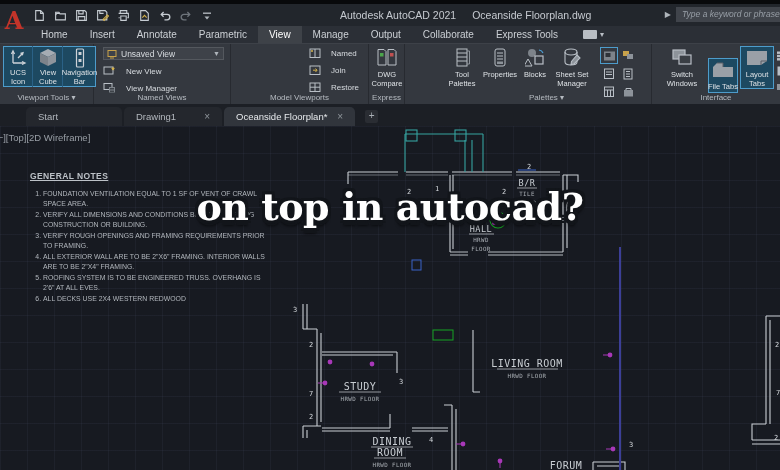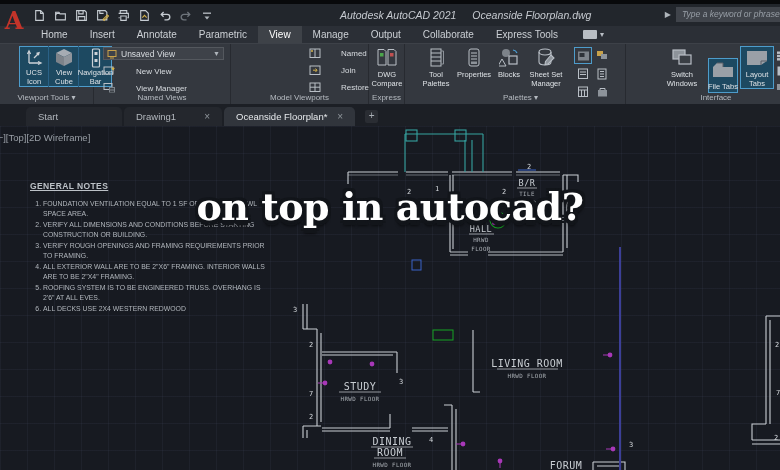--- a/index.html
+++ b/index.html
@@ -5,62 +5,62 @@
   html,body{margin:0;padding:0;background:#000;}
   .screen{position:relative;width:780px;height:470px;overflow:hidden;background:#171a21;
     font-family:"Liberation Sans",sans-serif;-webkit-font-smoothing:antialiased;}
   .topstrip{position:absolute;top:0;left:0;right:0;height:4px;background:#08090b;}
   
   .titlebar{position:absolute;top:4px;left:0;right:0;height:22px;background:#22262c;}
   .logo{position:absolute;top:6px;left:3px;width:22px;height:34px;z-index:5;
     color:#c2342a;font-family:"DejaVu Serif",serif;font-weight:bold;font-size:24px;line-height:30px;text-align:center;}
   .qat{position:absolute;left:32px;top:4px;display:flex;gap:7px;align-items:center;}
   .qat .qbtn{width:14px;height:14px;display:flex;align-items:center;justify-content:center;}
-  .titles{position:absolute;left:340px;top:0;height:22px;line-height:22px;font-size:10.5px;color:#c6cad0;white-space:nowrap;font-style:italic;}
+  .titles{position:absolute;left:340px;top:0;height:22px;line-height:22px;font-size:10.5px;color:#c6cad0;white-space:nowrap;}
   .titles .doc{margin-left:16px;}
   .searchwrap{position:absolute;right:0;top:3px;display:flex;align-items:center;gap:5px;}
   .search-arrow{color:#aeb4ba;font-size:8px;}
   .searchbox{width:98px;height:15px;background:#40444b;color:#989fa7;font-style:italic;
     font-size:8.5px;line-height:15px;padding-left:6px;overflow:hidden;white-space:nowrap;}
   
   .tabrow{position:absolute;top:26px;left:0;right:0;height:17px;background:#2b2f36;display:flex;align-items:stretch;padding-left:30px;}
   .rtab{padding:0 11px;font-size:10px;color:#ccd0d5;line-height:17px;white-space:nowrap;}
   .rtab.active{background:#3e4248;color:#ffffff;}
   .ribmin{margin-left:14px;display:flex;align-items:center;gap:3px;color:#b9bec4;font-size:8px;}
   .ribmin .box{width:14px;height:9px;background:#b9bec4;border-radius:1px;}
   
   .ribbon{position:absolute;top:43px;left:0;right:0;height:61px;background:#34383f;border-top:1px solid #3d4148;box-sizing:border-box;}
   .panel{position:absolute;top:0;bottom:0;border-right:1px solid #272a30;box-sizing:border-box;}
   .plabel{position:absolute;bottom:0;left:0;right:0;height:11px;text-align:center;font-size:8px;color:#b5bac0;white-space:nowrap;overflow:hidden;}
   .bigbtn{position:absolute;display:flex;flex-direction:column;align-items:center;text-align:center;
     font-size:7.5px;line-height:8.5px;color:#dde1e5;}
   .bigbtn .lbl{margin-top:2px;white-space:pre-line;}
   .on{background:#1d4961;box-shadow:inset 0 0 0 1px #4d9ccb;}
-  .vtgroup{position:absolute;left:19px;top:2px;display:flex;}
+  .vtgroup{position:absolute;left:3px;top:2px;display:flex;}
   .vtgroup .bb{width:30px;padding:1px 0;display:flex;flex-direction:column;align-items:center;font-size:7.5px;line-height:8.5px;color:#dde1e5;text-align:center;}
-  .rowbtn{position:absolute;display:flex;align-items:center;gap:20px;font-size:8px;color:#d8dce0;white-space:nowrap;}
+  .rowbtn{position:absolute;display:flex;align-items:center;gap:10px;font-size:8px;color:#d8dce0;white-space:nowrap;}
   .dropdown{position:absolute;height:13px;background:#3e4249;box-shadow:inset 0 0 0 1px #54585e;
     display:flex;align-items:center;gap:4px;font-size:8.5px;color:#d8dce0;padding:0 4px;box-sizing:border-box;}
   .dropdown .caret{margin-left:auto;font-size:7px;color:#aeb4ba;}
   
   .filetabs{position:absolute;top:104px;left:0;right:0;height:22px;background:#1c1f25;display:flex;align-items:flex-end;padding-left:26px;box-sizing:border-box;}
   .ftab{height:19px;padding:0 12px;display:flex;align-items:center;gap:10px;font-size:9.5px;color:#b2b7bd;
     background:#24272d;border-radius:5px 5px 0 0;margin-right:2px;white-space:nowrap;}
   .ftab.active{background:#31353c;color:#e6e9ec;}
   .fclose{font-size:10px;color:#8f959b;}
   .plus{margin-left:8px;margin-bottom:3px;width:13px;height:13px;line-height:12px;text-align:center;
     color:#aab0b6;font-size:10px;background:#2a2d33;border-radius:2px;}
   
   .canvas{position:absolute;top:126px;left:0;width:780px;height:344px;background:#171a21;overflow:hidden;
     background-image:linear-gradient(rgba(90,105,130,0.10) 1px,transparent 1px),
                      linear-gradient(90deg,rgba(90,105,130,0.10) 1px,transparent 1px);
     background-size:27px 27px;}
   .vplabel{position:absolute;left:-5px;top:6px;font-size:9.5px;color:#999fa6;white-space:nowrap;}
   .notes{position:absolute;left:30px;top:45px;width:236px;color:#b2b7bd;}
-  .notes h4{margin:10px 0 8px 0;font-size:8.5px;font-weight:bold;letter-spacing:.4px;text-decoration:underline;color:#bcc1c7;}
+  .notes h4{margin:0 0 8px 0;font-size:8.5px;font-weight:bold;letter-spacing:.4px;text-decoration:underline;color:#bcc1c7;}
   .notes ol{margin:0;padding-left:13px;font-size:6.9px;line-height:10px;}
   .notes li{margin-bottom:1px;}
   .plan{position:absolute;left:0;top:0;}
   .plan text{font-family:"DejaVu Sans Mono",monospace;fill:#c9ced3;}
   .plan .rname{font-size:8.5px;letter-spacing:.5px;}
   .plan .rsub{font-size:5.8px;fill:#a9aeb4;letter-spacing:.4px;}
   .plan .num{font-size:7px;fill:#d5d9dd;}
   .overlay{position:absolute;left:0;right:0;top:58px;text-align:center;z-index:10;
     font-family:"DejaVu Serif",serif;font-weight:bold;font-size:38px;line-height:45px;color:#ffffff;letter-spacing:-.5px;
     text-shadow:-3px -3px 0 #12151a,0 -3px 0 #12151a,3px -3px 0 #12151a,-3px 0 0 #12151a,3px 0 0 #12151a,
@@ -280,21 +280,21 @@
               <rect x="5" y="6" width="3.5" height="3.5" fill="#4ca64c" stroke="none"></rect>
               <rect x="15" y="6" width="3.5" height="3.5" fill="#c05050" stroke="none"></rect>
             </g>
           </svg>
         <span class="lbl">DWG Compare</span>
       </div>
       <div class="plabel">Express</div>
     </div>
 
 
-    <div class="panel" style="left:416px;width:210px;">
+    <div class="panel" style="left:442px;width:210px;">
       <div class="bigbtn" style="left:2px;top:3px;width:36px;">
         <svg width="18" height="22" viewBox="0 0 18 22">
             <g fill="none" stroke="#b9bfc6" stroke-width="1">
               <rect x="4" y="2" width="10" height="17"></rect>
               <path d="M4 6h10M4 10h10M4 14h10"></path>
               <path d="M14 4h2.5v13H14" stroke="#8d939a"></path>
             </g>
           </svg>
         <span class="lbl">Tool Palettes</span>
       </div>

